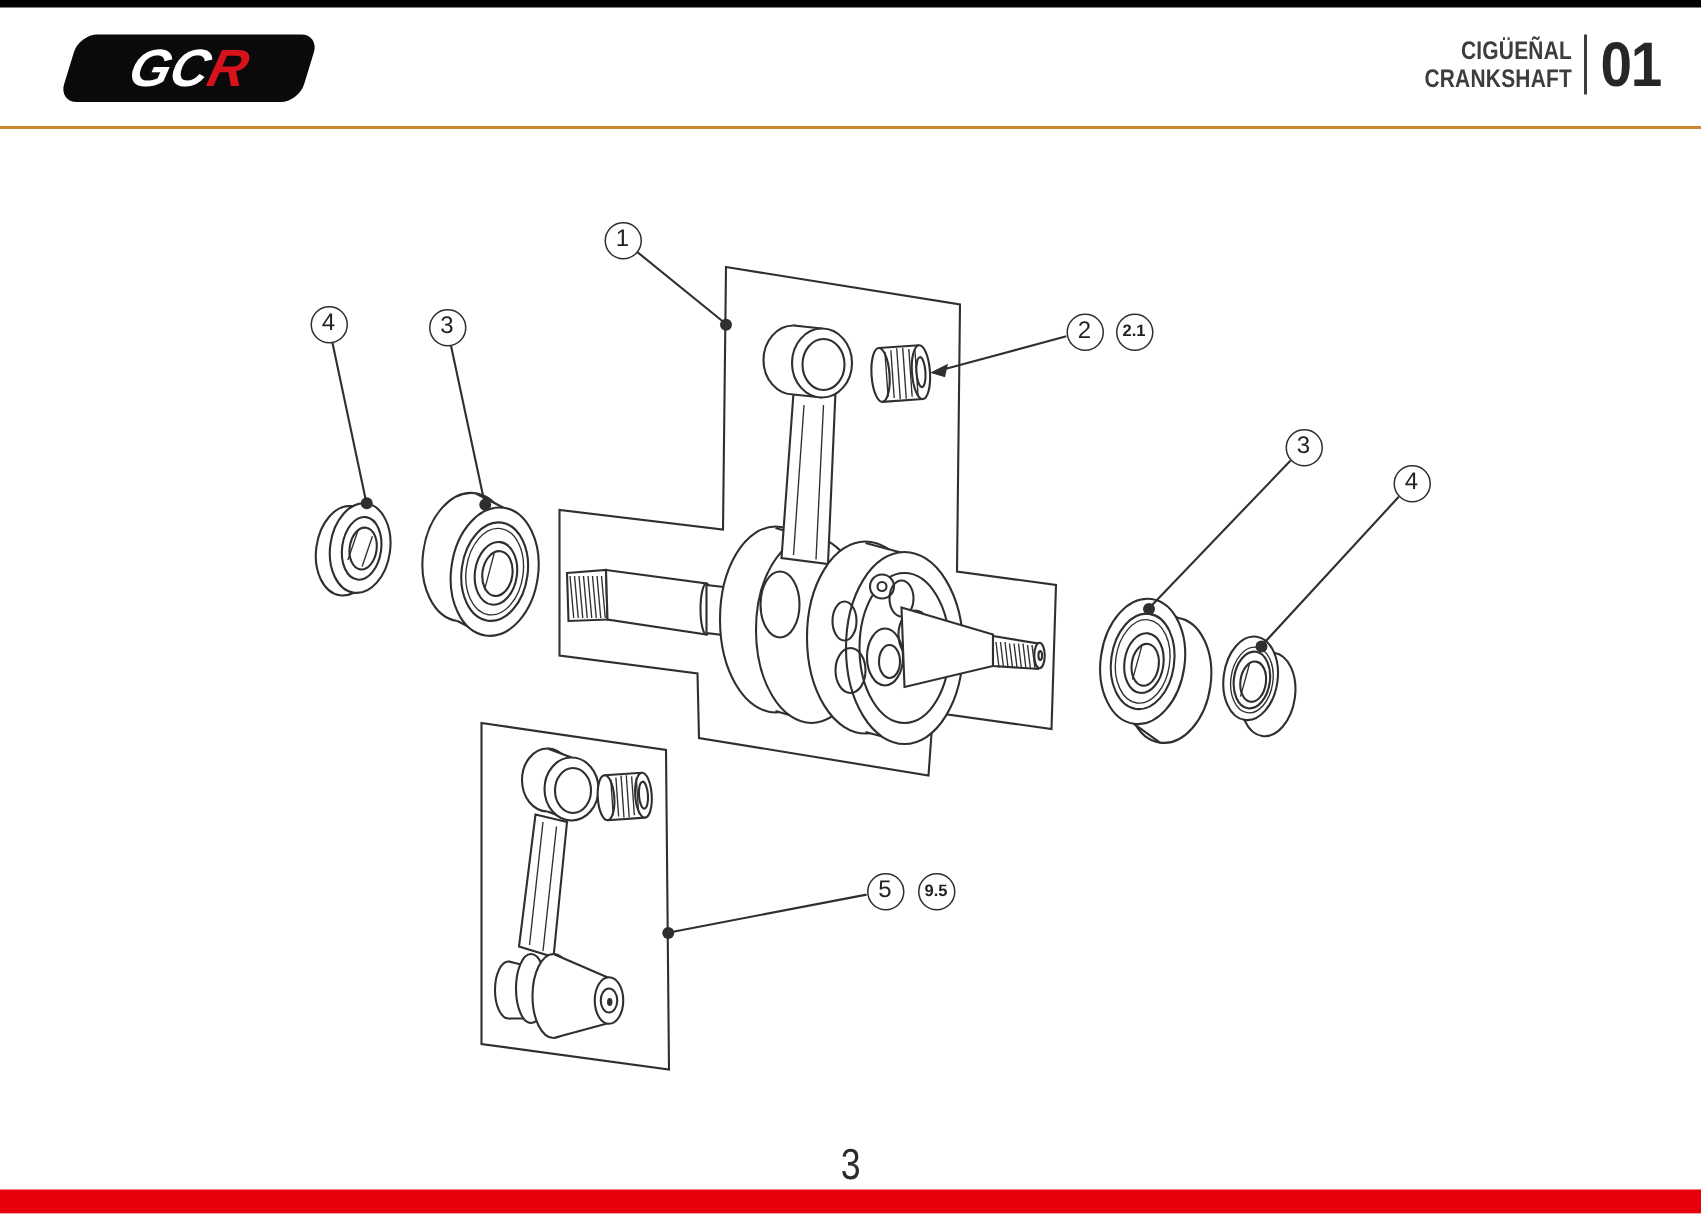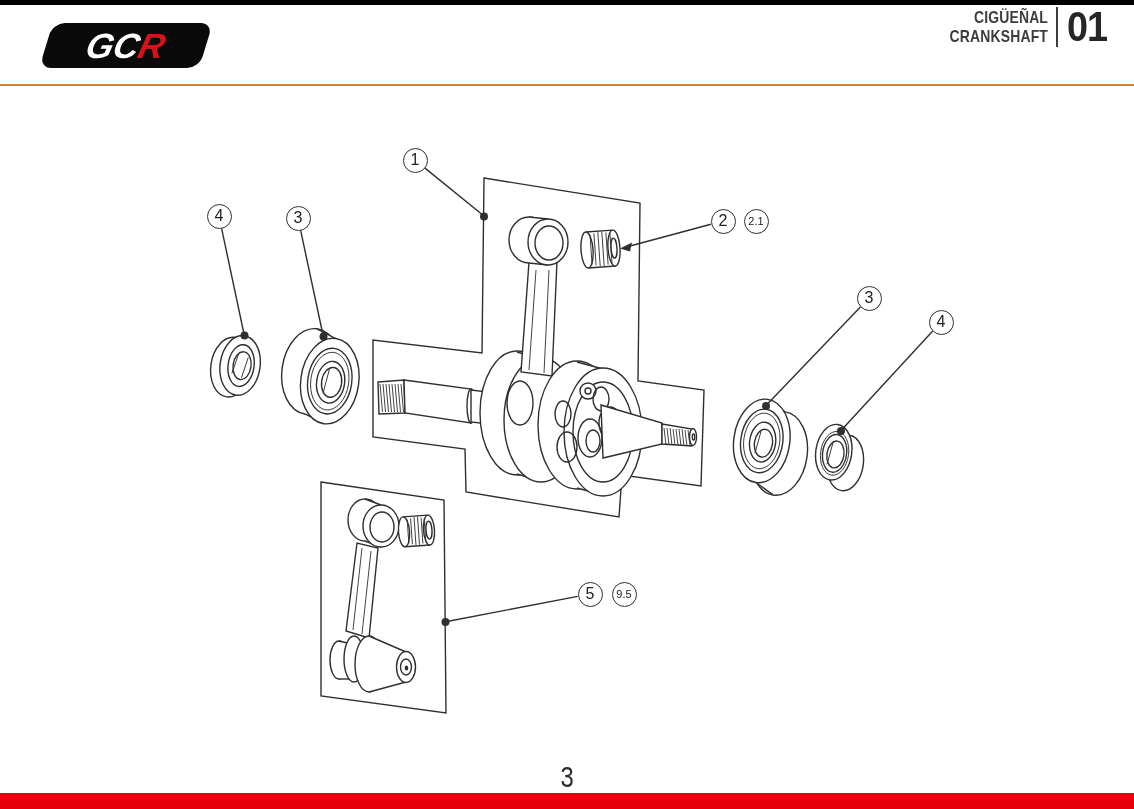--- a/index.html
+++ b/index.html
@@ -18,21 +18,21 @@
   }
   .top-bar{position:absolute;left:0;top:0;width:100%;height:5px;background:var(--top-bar);}
   
   .logo{
     position:absolute;left:46px;top:23px;width:160px;height:45px;background:#0a0a0a;
     border-radius:12px;transform:skewX(-17deg);display:flex;align-items:center;justify-content:center;
   }
   .logo-text{font-style:italic;font-weight:700;font-size:35px;letter-spacing:0px;transform:skewX(3deg);line-height:1;}
   .logo-text .wht{color:#ffffff;}
   .logo-text .red{color:var(--logo-red);}
-  .title-block{position:absolute;top:7px;right:22px;display:flex;align-items:center;}
+  .title-block{position:absolute;top:23px;right:22px;display:flex;align-items:center;}
   .title-text{
     text-align:right;font-weight:700;font-size:17px;line-height:19px;color:var(--text-color);
     transform:scaleX(0.82);transform-origin:100% 50%;letter-spacing:0.2px;white-space:nowrap;
   }
   .title-divider{width:2px;height:40px;background:var(--text-color);margin-left:8px;margin-right:9px;}
   .section-num{
     font-weight:700;font-size:42px;line-height:40px;color:#262626;
     transform:scaleX(0.9);transform-origin:0 50%;letter-spacing:-1px;
   }
   .header-rule{position:absolute;left:0;top:84px;width:100%;height:2px;background:var(--header-rule);}
@@ -41,21 +41,21 @@
   .ln{stroke:var(--line-color);fill:none;stroke-width:1.4;}
   .lnw{stroke:var(--line-color);fill:#ffffff;stroke-width:1.4;}
   .thin{stroke:var(--line-color);fill:none;stroke-width:0.9;}
   .fillw{fill:#ffffff;stroke:none;}
   .dot{fill:var(--line-color);stroke:none;}
   .callout{
     position:absolute;width:25px;height:25px;border:1.6px solid var(--line-color);border-radius:50%;
     background:#fff;display:flex;align-items:center;justify-content:center;box-sizing:border-box;
     color:#222;font-size:16px;line-height:1;
   }
-  .callout.small-label{font-size:11px;}
+  .callout.small-label{font-size:11px;font-weight:bold;}
   
   .page-num{position:absolute;left:0;top:761px;width:100%;text-align:center;}
   .page-num span{display:inline-block;font-size:29px;color:#2b2b2b;transform:scaleX(0.82);}
   .footer-bar{position:absolute;left:0;bottom:0;width:100%;height:16px;background:var(--footer-bar);}
 </style>
 </head>
 <body>
 
 <div class="page">
 

